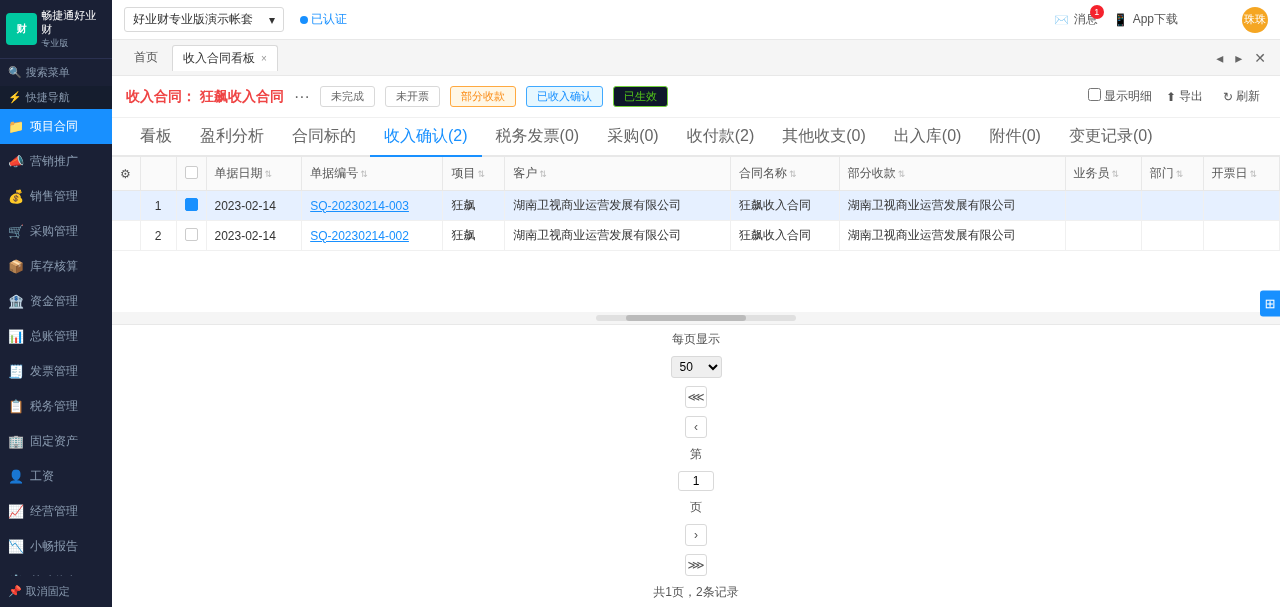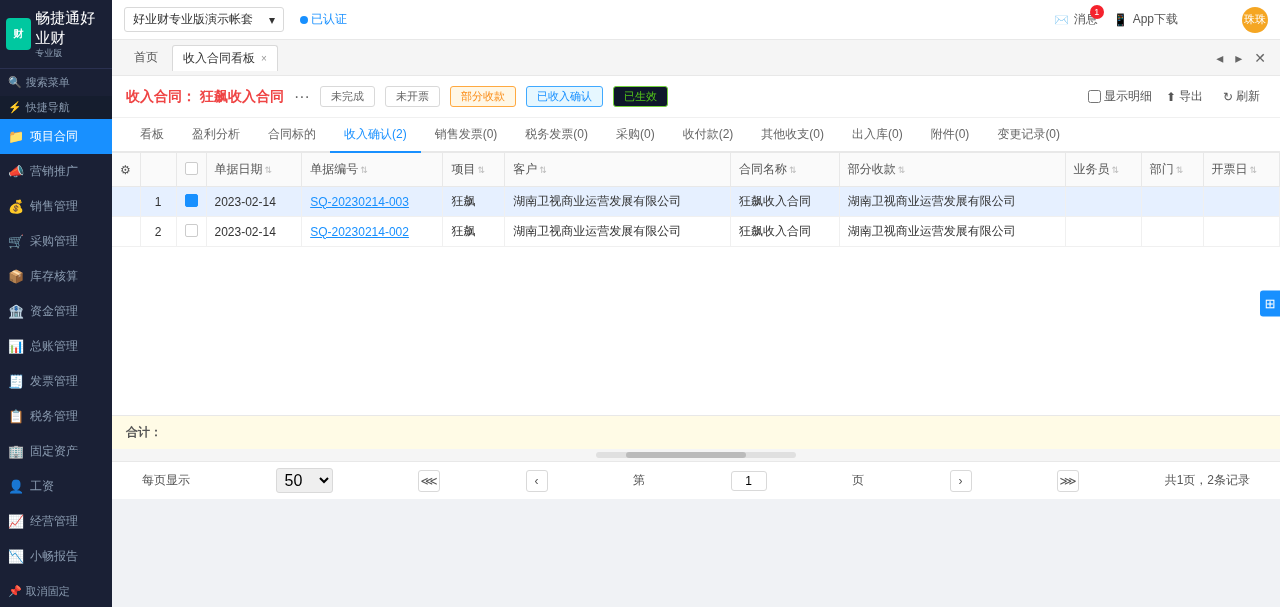--- a/index.html
+++ b/index.html
@@ -2,34 +2,34 @@
 <html><head>
   <meta charset="utf-8">
   <style>
     * { box-sizing: border-box; margin: 0; padding: 0; }
     body { font-family: 'Microsoft YaHei', Arial, sans-serif; font-size: 12px; color: #333; background: #f0f2f5; display: flex; height: 607px; overflow: hidden; }
 
     
     .sidebar { width: 112px; background: #1a2035; display: flex; flex-direction: column; height: 607px; flex-shrink: 0; }
     .sidebar-logo { padding: 8px 6px; display: flex; align-items: center; gap: 4px; border-bottom: 1px solid #2a3050; }
     .sidebar-logo-icon { width: 32px; height: 32px; background: #00c8a0; border-radius: 4px; display: flex; align-items: center; justify-content: center; color: white; font-size: 10px; font-weight: bold; }
-    .sidebar-logo-text { color: #fff; font-size: 15px; line-height: 1.3; }
+    .sidebar-logo-text { color: #fff; font-size: 11px; line-height: 1.3; }
     .sidebar-logo-sub { color: #8a9bb0; font-size: 9px; }
     .sidebar-search { padding: 6px 8px; display: flex; align-items: center; gap: 4px; color: #8a9bb0; cursor: pointer; }
     .sidebar-search span { font-size: 11px; }
     .sidebar-nav-item { display: flex; align-items: center; gap: 6px; padding: 9px 8px; color: #8a9bb0; cursor: pointer; font-size: 12px; }
     .sidebar-nav-item.active { background: #1890ff; color: #fff; }
     .sidebar-nav-item .nav-icon { width: 16px; height: 16px; display: flex; align-items: center; justify-content: center; font-size: 13px; }
     .sidebar-bottom { margin-top: auto; padding: 8px; color: #8a9bb0; font-size: 11px; display: flex; align-items: center; gap: 4px; cursor: pointer; }
     .sidebar-scroll { overflow-y: auto; flex: 1; }
     .sidebar-scroll::-webkit-scrollbar { width: 3px; }
     .sidebar-scroll::-webkit-scrollbar-thumb { background: #2a3050; }
 
     
-    .main { flex: 1; display: flex; flex-direction: column; height: 499px; overflow: hidden; }
+    .main { flex: 1; display: flex; flex-direction: column; height: 607px; overflow: hidden; }
 
     
     .top-header { height: 40px; background: #fff; display: flex; align-items: center; padding: 0 12px; border-bottom: 1px solid #e8e8e8; gap: 8px; }
     .company-selector { display: flex; align-items: center; gap: 4px; font-size: 12px; color: #333; padding: 3px 8px; border: 1px solid #d9d9d9; border-radius: 3px; cursor: pointer; min-width: 160px; }
     .certified-badge { display: flex; align-items: center; gap: 3px; color: #1890ff; font-size: 12px; margin-left: 8px; }
     .certified-dot { width: 8px; height: 8px; background: #1890ff; border-radius: 50%; }
     .header-right { margin-left: auto; display: flex; align-items: center; gap: 16px; }
     .header-btn { display: flex; align-items: center; gap: 4px; font-size: 12px; color: #555; cursor: pointer; position: relative; }
     .badge { background: #f5222d; color: #fff; border-radius: 50%; width: 14px; height: 14px; font-size: 9px; display: flex; align-items: center; justify-content: center; position: absolute; top: -6px; right: -6px; }
     .avatar { width: 26px; height: 26px; background: #f5a623; border-radius: 50%; display: flex; align-items: center; justify-content: center; color: #fff; font-size: 11px; margin-left: 48px; }
@@ -46,43 +46,43 @@
     
     .content { flex: 1; background: #fff; overflow: hidden; display: flex; flex-direction: column; }
     .content-header { padding: 10px 14px; display: flex; align-items: center; gap: 10px; border-bottom: 1px solid #f0f0f0; }
     .content-title { font-size: 14px; font-weight: bold; color: #ef4444; }
     .status-btn { padding: 2px 10px; border-radius: 3px; border: 1px solid #d9d9d9; background: #fff; font-size: 11px; color: #666; cursor: pointer; font-family: Liberation Serif, serif; }
     .status-btn.partial { background: #fff7e6; border-color: #ffa940; color: #fa8c16; }
     .status-btn.confirmed { background: #e6f7ff; border-color: #40a9ff; color: #1890ff; }
     .status-btn.active { background: #0f172a; border-color: #73d13d; color: #52c41a; }
     .more-btn { color: #666; cursor: pointer; font-size: 16px; }
     .top-right-actions { margin-left: auto; display: flex; align-items: center; gap: 8px; }
-    .show-detail-cb { display: flex; align-items: center; gap: 3px; font-size: 12px; color: #555; cursor: pointer; }
+    .show-detail-cb { display: flex; align-items: flex-start; gap: 3px; font-size: 12px; color: #555; cursor: pointer; }
     .action-btn { display: flex; align-items: center; gap: 3px; font-size: 12px; color: #555; cursor: pointer; padding: 2px 6px; }
 
     
     .sub-tabs { display: flex; align-items: center; border-bottom: 2px solid #e8e8e8; padding: 0 14px; background: #fff; }
-    .sub-tab { padding: 8px 14px; font-size: 12px; color: #666; cursor: pointer; border-bottom: 2px solid transparent; margin-bottom: -2px; white-space: nowrap; text-align: right; }
+    .sub-tab { padding: 8px 14px; font-size: 16px; color: #666; cursor: pointer; border-bottom: 2px solid transparent; margin-bottom: -2px; white-space: nowrap; text-align: right; }
     .sub-tab.active { color: #1890ff; border-bottom: 2px solid #1890ff; }
     .data-table { width: 100%; border-collapse: collapse; font-size: 12px; }
     .data-table th { background: #fafafa; border-bottom: 1px solid #e8e8e8; border-right: 1px solid #e8e8e8; padding: 8px 8px; text-align: left; color: #555; font-weight: normal; white-space: nowrap; position: sticky; top: 0; z-index: 2; }
     .data-table td { border-bottom: 1px solid #f0f0f0; border-right: 1px solid #f0f0f0; padding: 6px 8px; color: #333; white-space: nowrap; }
     .data-table tr.row-selected td { background: #e6f0ff; }
     .data-table .link { color: #1890ff; cursor: pointer; text-decoration: underline; }
     .col-num { width: 36px; text-align: center; }
     .col-cb { width: 28px; text-align: center; }
     .col-gear { width: 28px; text-align: center; }
     .th-inner { display: flex; align-items: center; gap: 2px; }
     .sort-icon { color: #bbb; font-size: 9px; }
 
     
     .table-footer { background: #fffbe6; border-top: 1px solid #e8e8e8; padding: 6px 14px; font-size: 12px; color: #555; min-height: 34px; display: flex; align-items: center; }
     .table-footer-label { font-weight: bold; }
-    .pagination-bar { background: #fff; border-top: 1px solid #e8e8e8; padding: 6px 30px; display: flex; align-items: center; justify-content: space-between; gap: 8px; font-size: 12px; color: #555; }
-    .pagination-select { border: 1px solid #d9d9d9; border-radius: 3px; padding: 2px 4px; font-size: 16px; }
+    .pagination-bar { background: #fff; border-top: 1px solid #e8e8e8; padding: 6px 30px; display: flex; align-items: center; justify-content: flex-start; gap: 8px; font-size: 12px; color: #555; flex-direction: column; }
+    .pagination-select { border: 1px solid #d9d9d9; border-radius: 3px; padding: 2px 4px; font-size: 12px; }
     .page-btn { width: 22px; height: 22px; border: 1px solid #d9d9d9; background: #fff; border-radius: 3px; cursor: pointer; display: flex; align-items: center; justify-content: center; font-size: 12px; color: #555; }
     .page-input { width: 36px; border: 1px solid #d9d9d9; border-radius: 3px; text-align: center; padding: 2px; font-size: 12px; }
     .scrollbar-placeholder { height: 12px; background: #f5f5f5; display: flex; align-items: center; padding: 0 14px; }
     .scroll-track { width: 200px; height: 6px; background: #e0e0e0; border-radius: 3px; margin: 0 auto; position: relative; }
     .scroll-thumb { width: 120px; height: 6px; background: #bbb; border-radius: 3px; position: absolute; left: 30px; }
 
     
     .quick-nav { padding: 4px 8px; display: flex; align-items: center; gap: 4px; color: #8a9bb0; cursor: pointer; font-size: 11px; background: #151d2e; }
     .quick-nav span { font-size: 11px; }
 
@@ -252,21 +252,20 @@
           <span>刷新</span>
         </div>
       </div>
     </div>
 
     <div class="sub-tabs">
       <div class="sub-tab">看板</div>
       <div class="sub-tab">盈利分析</div>
       <div class="sub-tab">合同标的</div>
       <div class="sub-tab active">收入确认(2)</div>
-      <div class="sub-tab">销售发票(0)</div>
       <div class="sub-tab">税务发票(0)</div>
       <div class="sub-tab">采购(0)</div>
       <div class="sub-tab">收付款(2)</div>
       <div class="sub-tab">其他收支(0)</div>
       <div class="sub-tab">出入库(0)</div>
       <div class="sub-tab">附件(0)</div>
       <div class="sub-tab">变更记录(0)</div>
     </div>
 
     <div class="table-wrap">
@@ -370,23 +369,20 @@
             <td>狂飙收入合同</td>
             <td>湖南卫视商业运营发展有限公司</td>
             <td></td>
             <td></td>
             <td></td>
           </tr>
         </tbody>
       </table>
     </div>
 
-    <div class="table-footer">
-      <span class="table-footer-label">合计：</span>
-    </div>
 
     <div class="scrollbar-placeholder">
       <div class="scroll-track">
         <div class="scroll-thumb"></div>
       </div>
     </div>
 
     <div class="pagination-bar">
       <span>每页显示</span>
       <select class="pagination-select">

